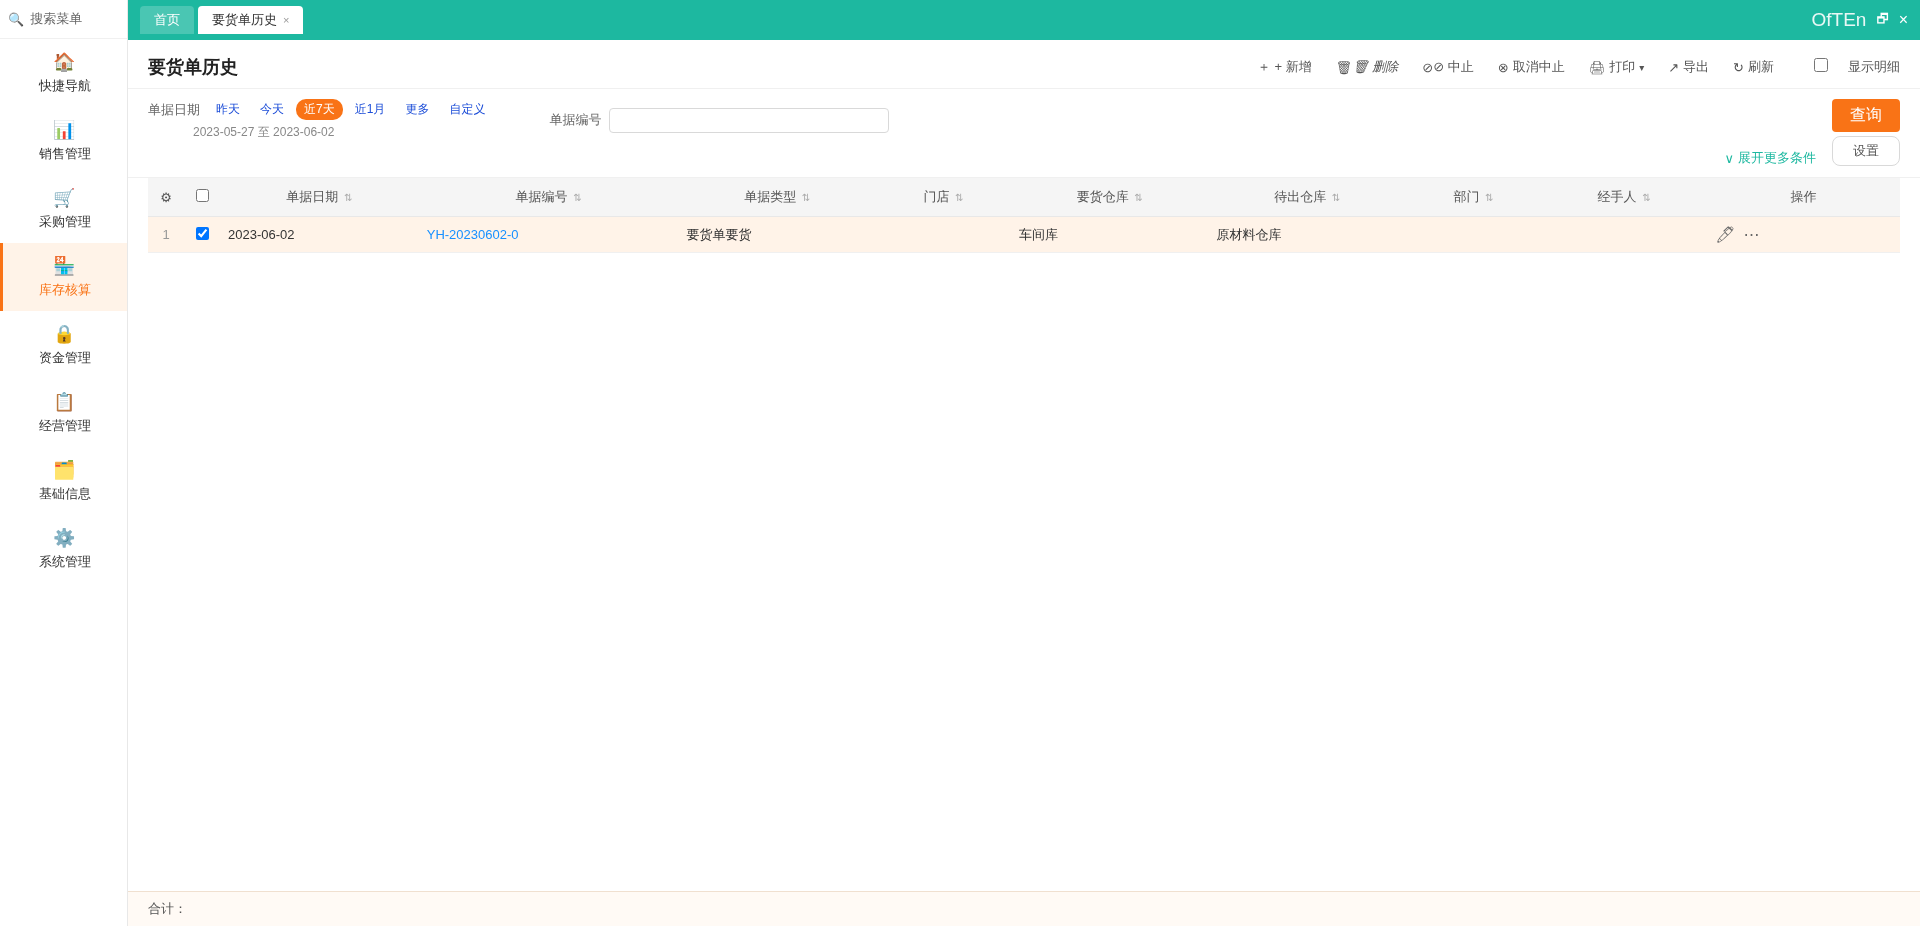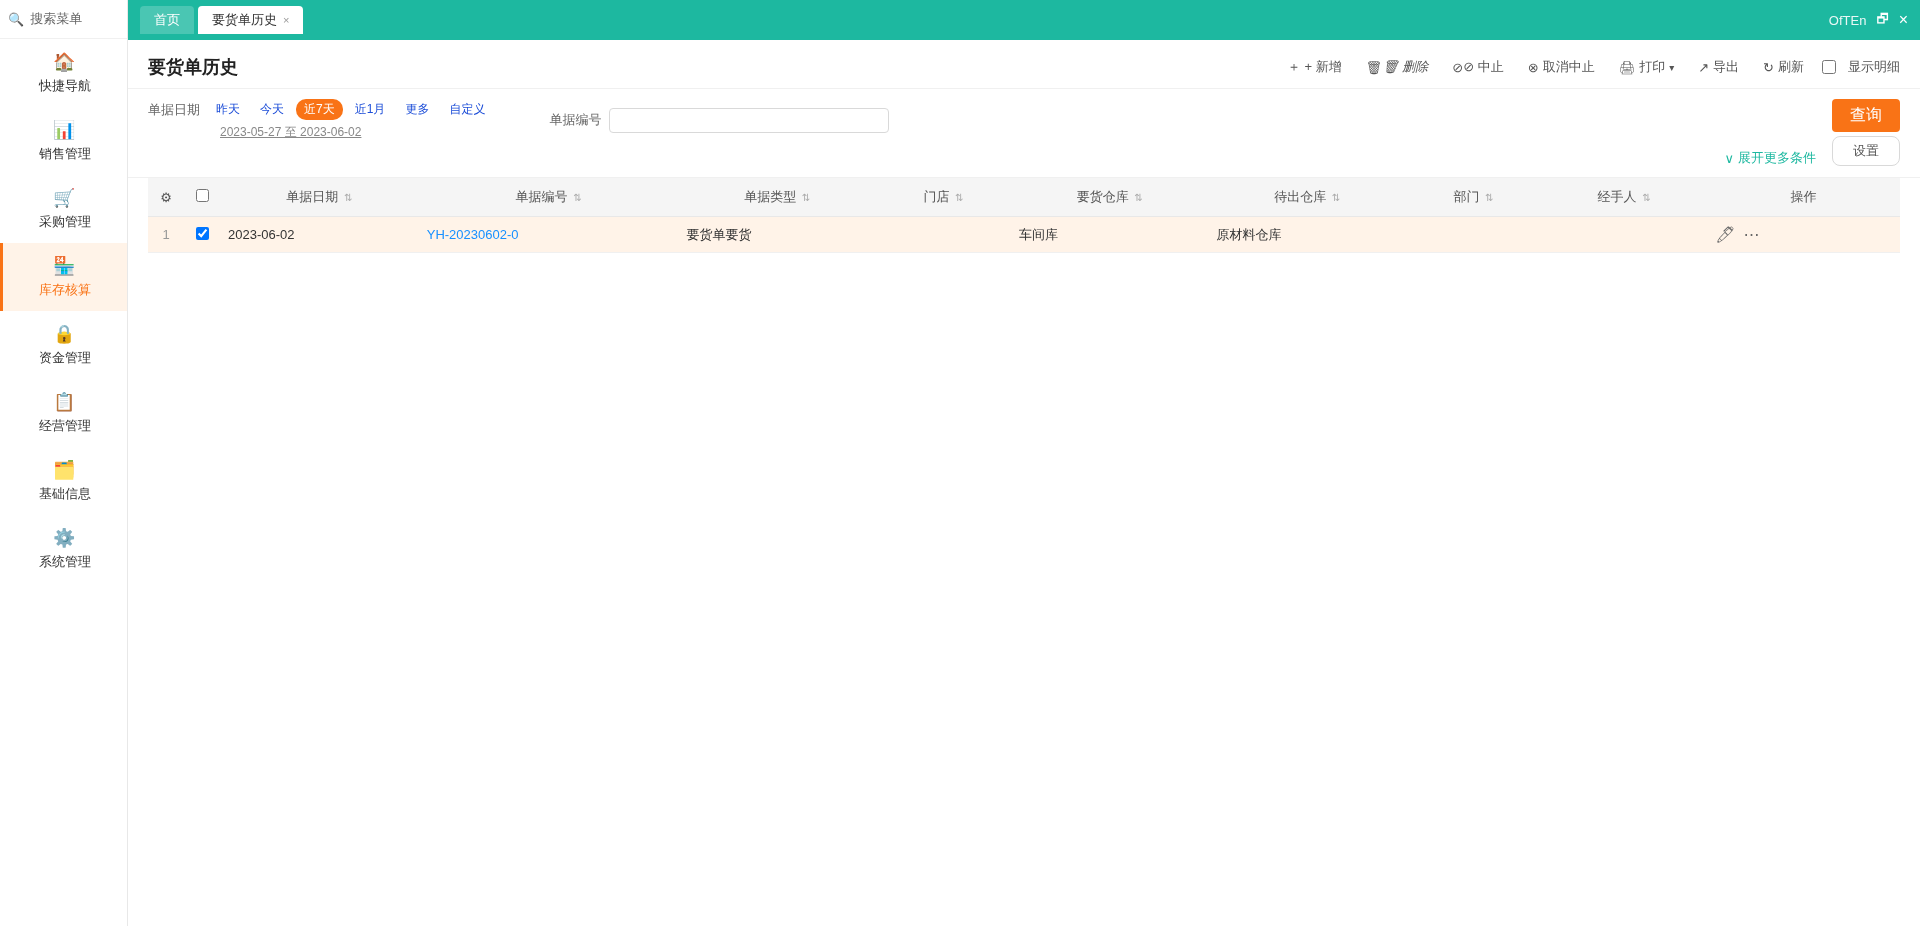--- a/index.html
+++ b/index.html
@@ -96,25 +96,26 @@
       align-items: center;
       gap: 4px;
       font-size: 13px;
       color: #555;
       cursor: pointer;
       padding: 4px 6px;
       border-radius: 3px;
     }
     .btn-show-detail {
       display: flex;
-      align-items: center;
-      gap: 12px;
-      font-size: 13px;
-      color: #555;
-      cursor: pointer;
+      align-items: flex-start;
+      gap: 20px;
+      font-size: 13px;
+      color: #555;
+      cursor: pointer;
+      margin-left: 22px;
     }
     .checkbox-small { width: 14px; height: 14px; }
 
     
     .filter-area {
       padding: 10px 20px;
       border-bottom: 1px solid #f0f0f0;
       flex-shrink: 0;
     }
     .filter-row {
@@ -326,21 +327,21 @@
     <div id="topbar-tabs" style="display:flex;gap:4px;align-items:flex-start;">
         <div class="topbar-tab home">
           <span>首页</span>
         </div>
         <div class="topbar-tab active">
           <span>要货单历史</span>
           <span class="close-icon">×</span>
         </div>
       </div>
     <div class="topbar-right">
-      <span style="font-size:13px; opacity:0.9;">OfTEn</span>
+      <span style="font-size:19px; opacity:0.9;">OfTEn</span>
       <span style="cursor:pointer;">🗗</span>
       <span style="cursor:pointer; font-size:16px;">×</span>
     </div>
   </div>
 
   <div class="page-content">
 
     <div class="page-header">
       <div class="page-title">要货单历史</div>
       <div class="toolbar">
@@ -390,21 +391,21 @@
                 <span class="filter-label">单据日期</span>
                 <div class="filter-date-btns" id="date-btns">
                     <span class="date-btn">昨天</span>
                     <span class="date-btn">今天</span>
                     <span class="date-btn active">近7天</span>
                     <span class="date-btn">近1月</span>
                     <span class="date-btn">更多</span>
                     <span class="date-btn">自定义</span>
                   </div>
               </div>
-              <div class="date-range" style="margin-left:72px;text-decoration:underline;">2023-05-27 至 2023-06-02</div>
+              <div class="date-range" style="margin-left:45px;">2023-05-27 至 2023-06-02</div>
             </div>
             <div style="display:flex;align-items:center;gap:8px; margin-left:40px;">
               <span class="filter-label">单据编号</span>
               <input type="text" class="filter-input" style="width: 280px;">
             </div>
           </div>
 
           <div class="filter-second-row">
             <div class="expand-btn">
               <span>∨</span>
@@ -457,16 +458,19 @@
       <div class="action-icons">
         <span class="action-icon" title="编辑">🖊</span>
         <span class="action-icon" title="更多">⋯</span>
       </div>
     </td>
   </tr>
           </tbody>
       </table>
     </div>
 
+    <div class="footer-summary">
+      <span>合计：</span>
+    </div>
 
 
   </div>
 </div>
 
 </body></html>

